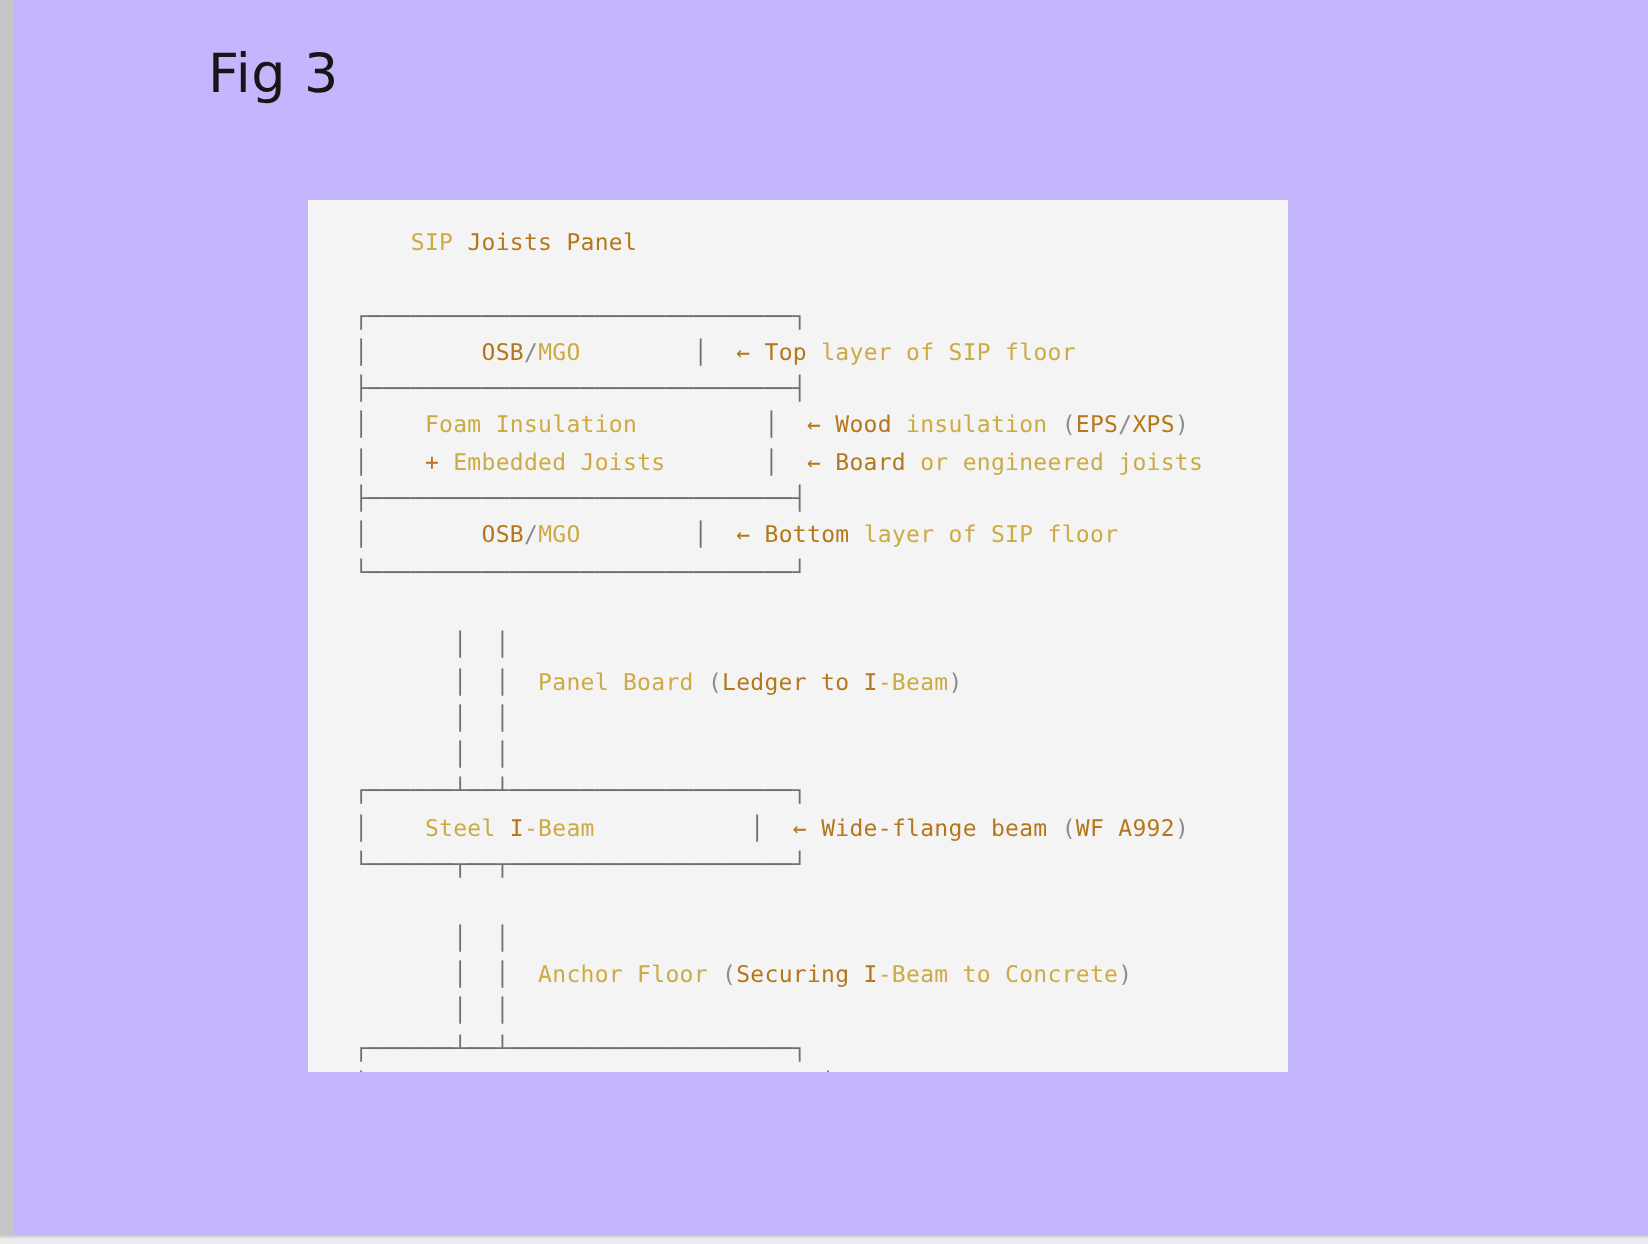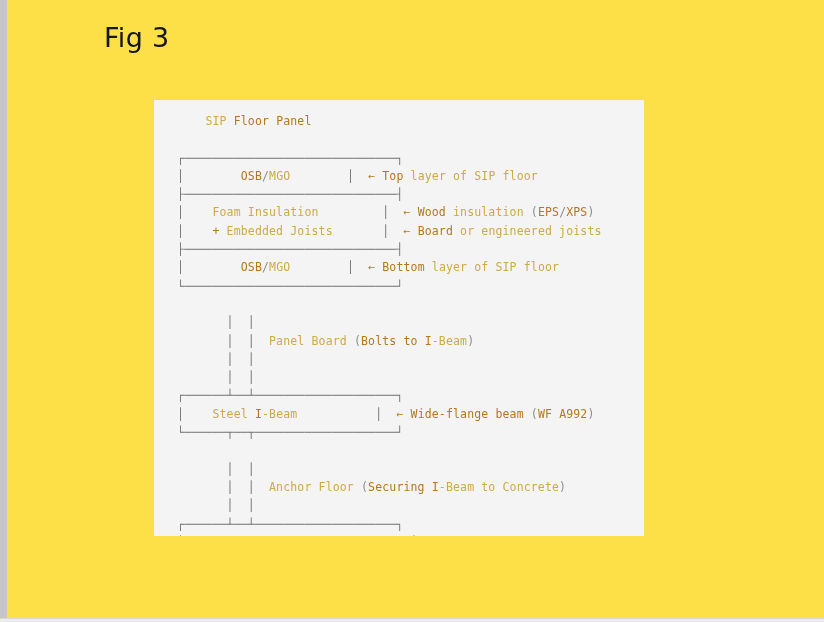--- a/index.html
+++ b/index.html
@@ -10,21 +10,21 @@
   body {
     width: 824px;
     height: 622px;
     position: relative;
     overflow: hidden;
     font-family: "Liberation Sans", sans-serif;
   }
   #page {
     position: absolute;
     inset: 0;
-    background: #fde047;
+    background: #c4b5fd;
   }
   
   .left-strip {
     position: absolute;
     left: 0; top: 0;
     width: 7px;
     height: 618px;
     background: #c6c6c6;
   }
   .bottom-rule {
@@ -78,33 +78,33 @@
 <body>
 
 <div id="page">
 
   <div class="left-strip"></div>
   <div class="bottom-rule"></div>
 
   <div class="slide-title">Fig 3</div>
 
   <div class="code-panel">
-    <div class="code-block"><span class="p">     </span><span class="v">SIP</span> <span class="k">Floor Panel</span>
+    <div class="code-block"><span class="p">     </span><span class="v">SIP</span> <span class="k">Joists Panel</span>
 
 <span class="ln"> ┌──────────────────────────────┐</span>
 <span class="ln"> │</span>        <span class="k">OSB</span><span class="p">/</span><span class="v">MGO</span>        <span class="ln">│</span>  <span class="k">←</span> <span class="k">Top</span> <span class="v">layer of SIP floor</span>
 <span class="ln"> ├──────────────────────────────┤</span>
 <span class="ln"> │</span>    <span class="v">Foam Insulation</span>       <span class="ln">  │</span>  <span class="k">←</span> <span class="k">Wood</span> <span class="v">insulation</span> <span class="p">(</span><span class="k">EPS</span><span class="p">/</span><span class="k">XPS</span><span class="p">)</span>
 <span class="ln"> │</span>    <span class="k">+</span> <span class="v">Embedded Joists</span>     <span class="ln">  │</span>  <span class="k">←</span> <span class="k">Board</span> <span class="v">or engineered joists</span>
 <span class="ln"> ├──────────────────────────────┤</span>
 <span class="ln"> │</span>        <span class="k">OSB</span><span class="p">/</span><span class="v">MGO</span>        <span class="ln">│</span>  <span class="k">←</span> <span class="k">Bottom</span> <span class="v">layer of SIP floor</span>
 <span class="ln"> └──────────────────────────────┘</span>
 
 <span class="ln">        │  │</span>
-<span class="ln">        │  │</span>  <span class="v">Panel Board</span> <span class="p">(</span><span class="k">Bolts to</span> <span class="k">I</span><span class="v">-Beam</span><span class="p">)</span>
+<span class="ln">        │  │</span>  <span class="v">Panel Board</span> <span class="p">(</span><span class="k">Ledger to</span> <span class="k">I</span><span class="v">-Beam</span><span class="p">)</span>
 <span class="ln">        │  │</span>
 <span class="ln">        │  │</span>
 <span class="ln"> ┌──────┴──┴────────────────────┐</span>
 <span class="ln"> │</span>    <span class="v">Steel</span> <span class="k">I</span><span class="v">-Beam</span>         <span class="ln">  │</span>  <span class="k">←</span> <span class="k">Wide-flange beam</span> <span class="p">(</span><span class="k">WF A992</span><span class="p">)</span>
 <span class="ln"> └──────┬──┬────────────────────┘</span>
 
 <span class="ln">        │  │</span>
 <span class="ln">        │  │</span>  <span class="v">Anchor Floor</span> <span class="p">(</span><span class="k">Securing</span> <span class="k">I</span><span class="v">-Beam to Concrete</span><span class="p">)</span>
 <span class="ln">        │  │</span>
 <span class="ln"> ┌──────┴──┴────────────────────┐</span>

